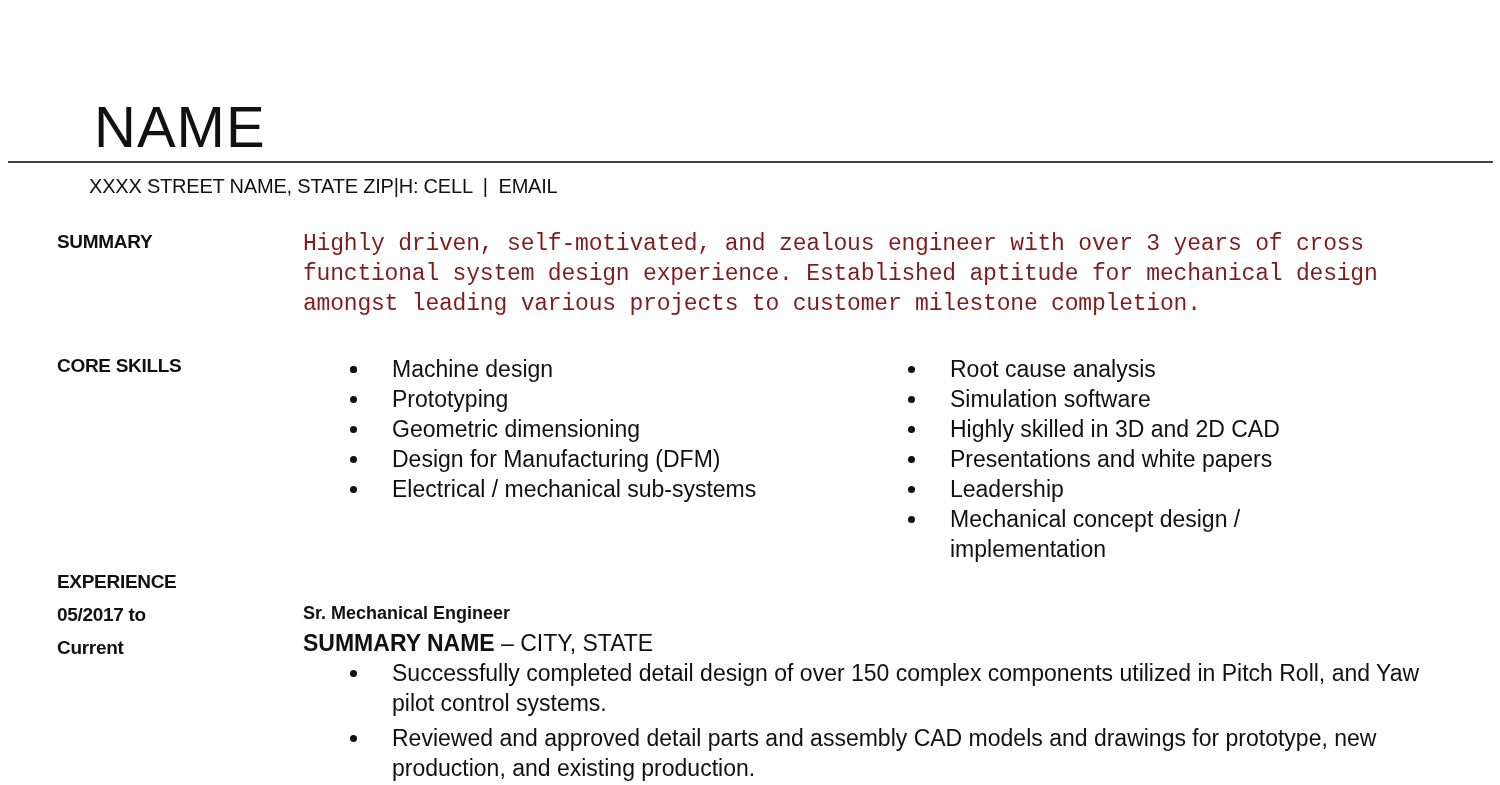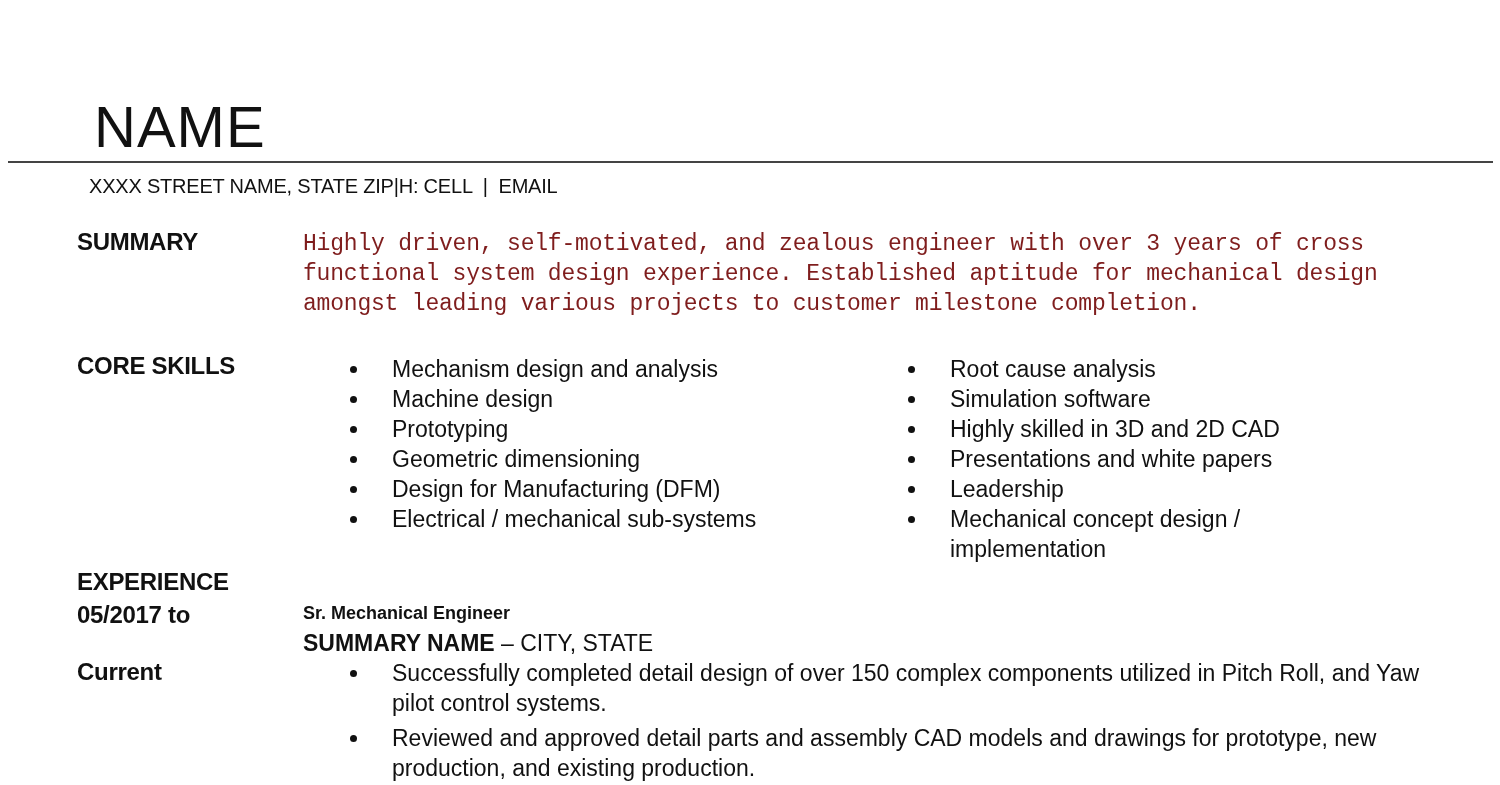--- a/index.html
+++ b/index.html
@@ -2,21 +2,21 @@
 <html><head>
 <meta charset="utf-8">
 <style>
   html, body { margin:0; padding:0; background:#ffffff; }
   body { width:1500px; height:785px; overflow:hidden; position:relative;
          font-family:"Liberation Sans", "DejaVu Sans", sans-serif; color:#111; }
   .name { position:absolute; left:94px; top:92px; font-size:58px; font-weight:400;
           letter-spacing:1px; line-height:70px; color:#111; }
   .rule { position:absolute; left:8px; top:161px; width:1485px; height:2px; background:#444; }
   .contact { position:absolute; left:89px; top:174px; font-size:20px; line-height:24px; color:#111; letter-spacing:-0.2px; }
-  .sec-label { position:absolute; left:77px; font-size:24px; font-weight:700; line-height:33px; color:#111; letter-spacing:-0.3px; }
+  .sec-label { position:absolute; left:57px; font-size:19px; font-weight:700; line-height:33px; color:#111; letter-spacing:-0.3px; }
   .summary { position:absolute; left:303px; top:229px; width:1140px; font-size:23px; line-height:30px; color:#7f1d1d; letter-spacing:-0.2px;font-family:Liberation Mono, monospace; }
   .skills-col { position:absolute; list-style:none; margin:0; padding:0; font-size:23px; line-height:30px; color:#111; }
   .skills-col li { position:relative; padding-left:42px; }
   .skills-col li .bullet { position:absolute; left:0; top:12px; width:7px; height:7px; border-radius:50%; background:#111; }
   .col1 { left:350px; top:354px; width:520px; }
   .col2 { left:908px; top:354px; width:420px; }
   .job-title { position:absolute; left:303px; top:598px; font-size:18px; font-weight:700; line-height:30px; }
   .company { position:absolute; left:303px; top:628px; font-size:23px; line-height:30px; }
   .company b { font-weight:700; }
   .exp-list { position:absolute; left:350px; top:658px; width:1080px; list-style:none; margin:0; padding:0; font-size:23px; line-height:30px; }
@@ -28,39 +28,39 @@
 
 <div class="name">NAME</div>
 <div class="rule"></div>
 <div class="contact" style="white-space:pre;">XXXX STREET NAME, STATE ZIP|H: CELL  |  EMAIL</div>
 
 <div class="sec-label" style="top:225px;">SUMMARY</div>
 <div class="summary">Highly driven, self-motivated, and zealous engineer with over 3 years of cross functional system design experience. Established aptitude for mechanical design amongst leading various projects to customer milestone completion.</div>
 
 <div class="sec-label" style="top:349px;">CORE SKILLS</div>
 <ul class="skills-col col1">
-  <li><span class="bullet"></span><span>Mechanism design and analysis</span></li>
+  <li><span class="bullet"></span></li>
   <li><span class="bullet"></span><span>Machine design</span></li>
   <li><span class="bullet"></span><span>Prototyping</span></li>
   <li><span class="bullet"></span><span>Geometric dimensioning</span></li>
   <li><span class="bullet"></span><span>Design for Manufacturing (DFM)</span></li>
   <li><span class="bullet"></span><span>Electrical / mechanical sub-systems</span></li>
 </ul>
 <ul class="skills-col col2">
   <li><span class="bullet"></span><span>Root cause analysis</span></li>
   <li><span class="bullet"></span><span>Simulation software</span></li>
   <li><span class="bullet"></span><span>Highly skilled in 3D and 2D CAD</span></li>
   <li><span class="bullet"></span><span>Presentations and white papers</span></li>
   <li><span class="bullet"></span><span>Leadership</span></li>
   <li><span class="bullet"></span><span>Mechanical concept design / implementation</span></li>
 </ul>
 
 <div class="sec-label" style="top:565px;">EXPERIENCE</div>
 <div class="sec-label" style="top:598px;">05/2017 to</div>
-<div class="sec-label" style="top:631px;margin-top:24px;">Current</div>
+<div class="sec-label" style="top:631px;">Current</div>
 
 <div class="job-title">Sr. Mechanical Engineer</div>
 <div class="company"><b>SUMMARY NAME</b><span> – CITY, STATE</span></div>
 
 <ul class="exp-list">
   <li><span class="bullet"></span><span>Successfully completed detail design of over 150 complex components utilized in Pitch Roll, and Yaw pilot control systems.</span></li>
   <li><span class="bullet"></span><span>Reviewed and approved detail parts and assembly CAD models and drawings for prototype, new production, and existing production.</span></li>
 </ul>
 
 </body></html>

